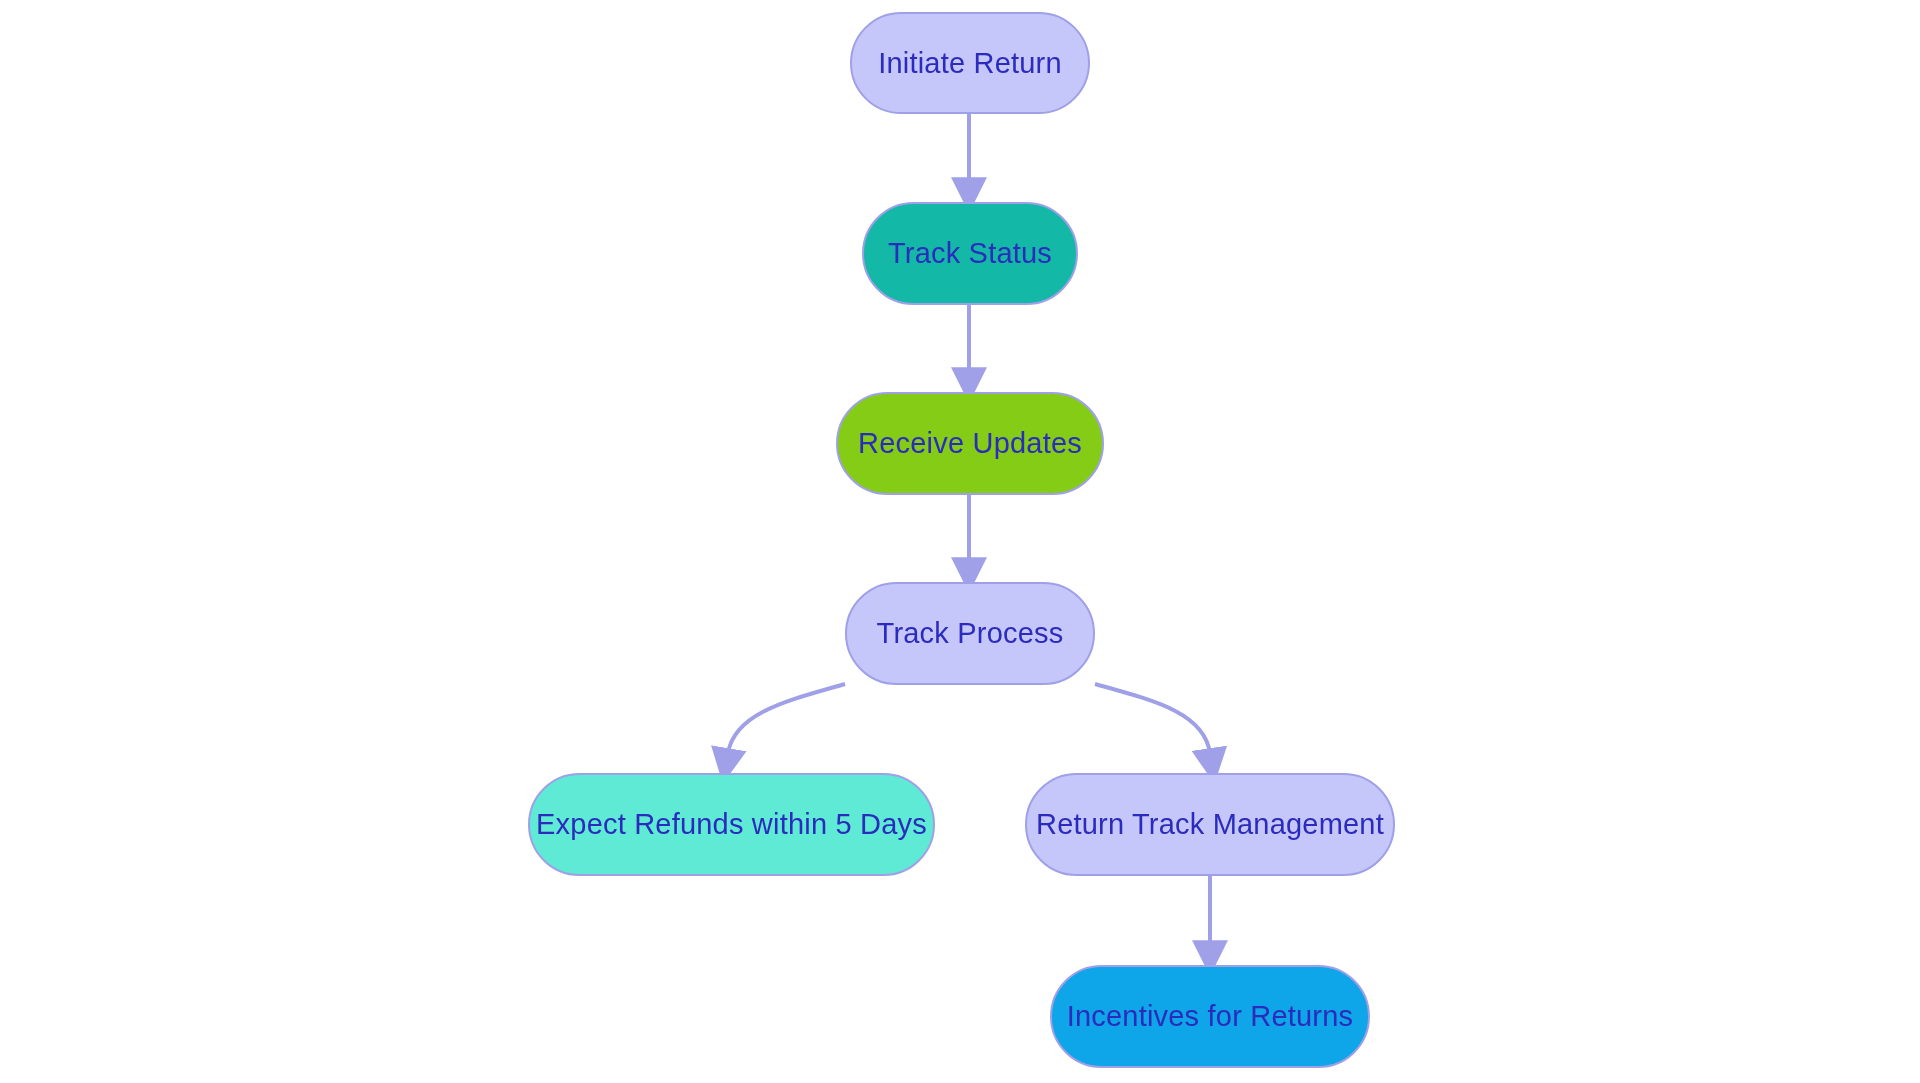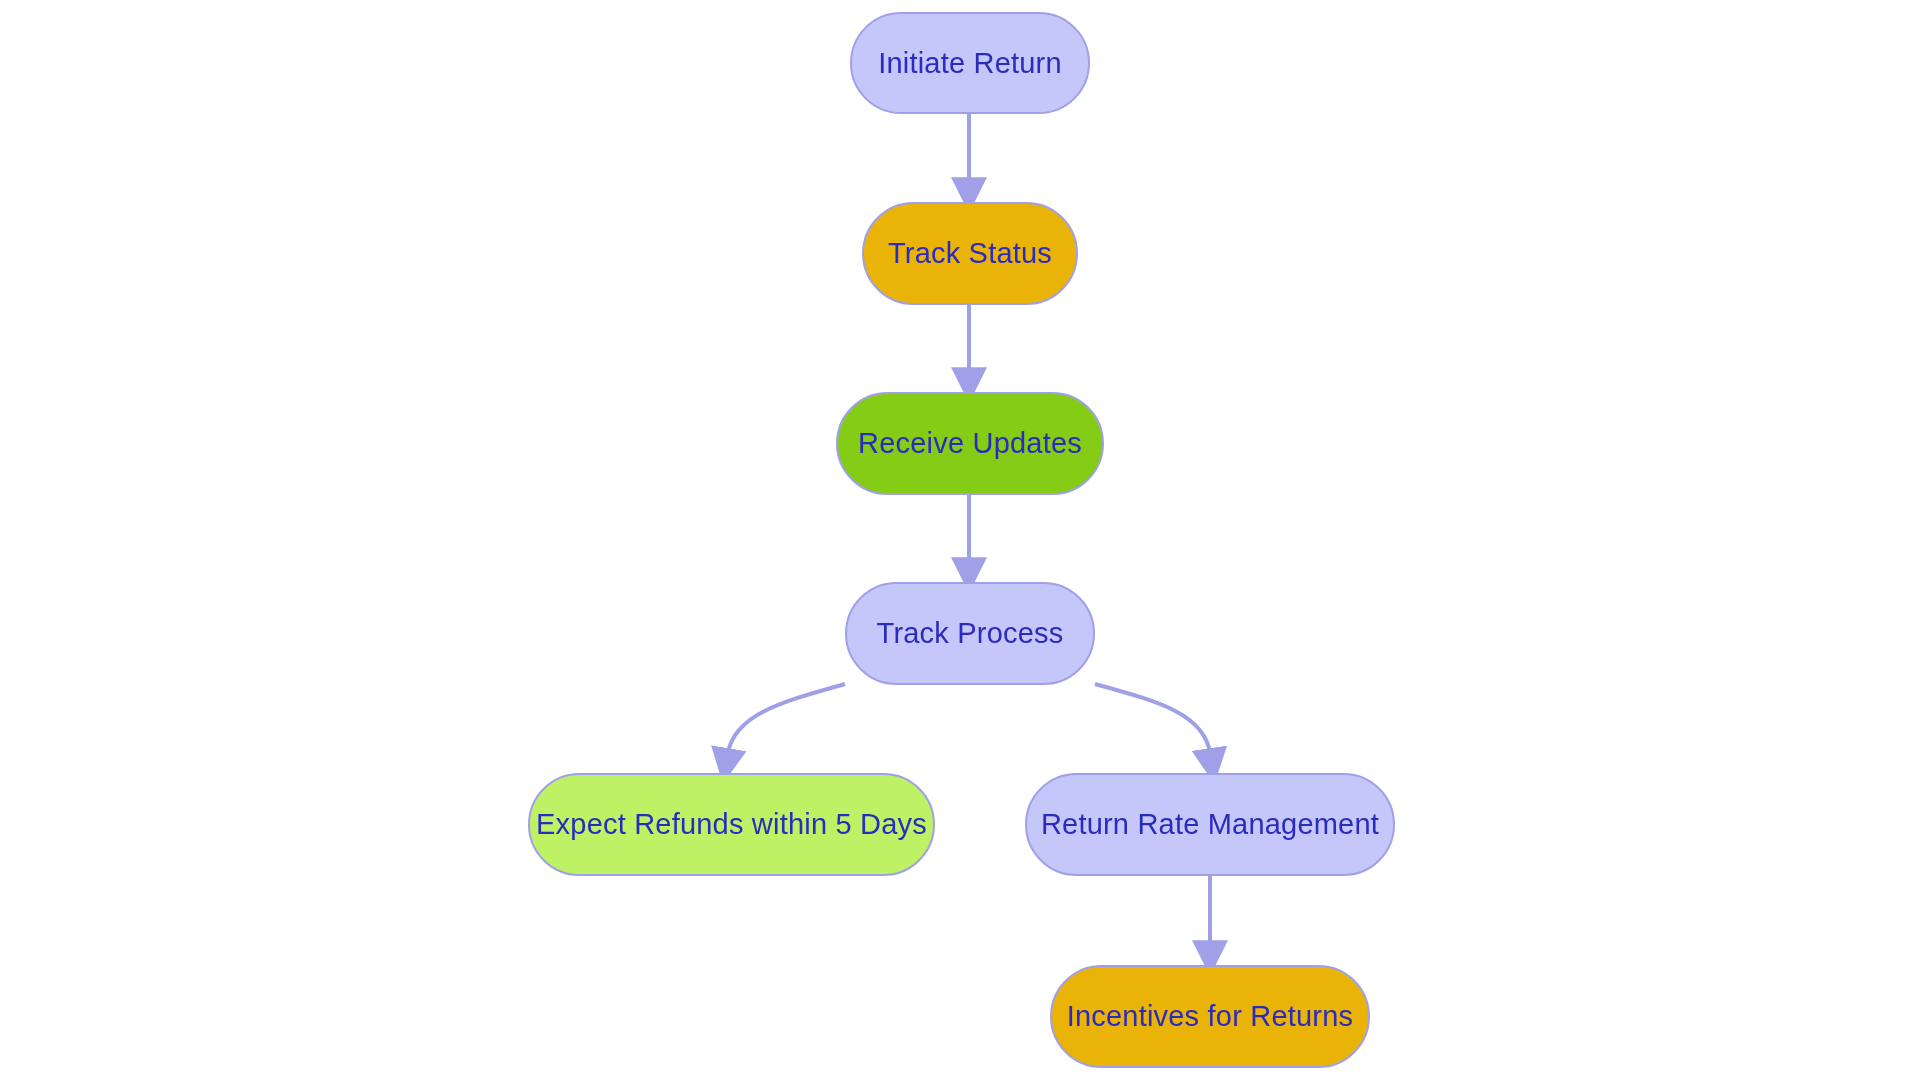--- a/index.html
+++ b/index.html
@@ -65,33 +65,33 @@
         <path d="M 845 684 C 790 700, 735 712, 728 753" fill="none" stroke="#9fa0e8" stroke-width="4" stroke-linecap="butt" marker-end="url(#arrowhead)"></path>
         <path d="M 1095 684 C 1152 700, 1204 712, 1210 753" fill="none" stroke="#9fa0e8" stroke-width="4" stroke-linecap="butt" marker-end="url(#arrowhead)"></path>
         <path d="M 1210 876 L 1210 945" fill="none" stroke="#9fa0e8" stroke-width="4" stroke-linecap="butt" marker-end="url(#arrowhead)"></path>
       </g>
   </svg>
 
   <div id="nodes-group">
       <div class="node" style="left: 850px; top: 12px; width: 240px; height: 102px; background: rgb(197, 198, 249); border-color: rgb(159, 160, 232);">
         <span class="node-label" style="color: rgb(43, 43, 189);">Initiate Return</span>
       </div>
-      <div class="node" style="left: 862px; top: 202px; width: 216px; height: 103px; background: #eab308; border-color: rgb(159, 160, 232);">
+      <div class="node" style="left: 862px; top: 202px; width: 216px; height: 103px; background: #14b8a6; border-color: rgb(159, 160, 232);">
         <span class="node-label" style="color: rgb(43, 43, 189);">Track Status</span>
       </div>
       <div class="node" style="left: 836px; top: 392px; width: 268px; height: 103px; background: #84cc16; border-color: rgb(159, 160, 232);">
         <span class="node-label" style="color: rgb(43, 43, 189);">Receive Updates</span>
       </div>
       <div class="node" style="left: 845px; top: 582px; width: 250px; height: 103px; background: rgb(197, 198, 249); border-color: rgb(159, 160, 232);">
         <span class="node-label" style="color: rgb(43, 43, 189);">Track Process</span>
       </div>
-      <div class="node" style="left: 528px; top: 773px; width: 407px; height: 103px; background: #bef264; border-color: rgb(159, 160, 232);">
+      <div class="node" style="left: 528px; top: 773px; width: 407px; height: 103px; background: #5eead4; border-color: rgb(159, 160, 232);">
         <span class="node-label" style="color: rgb(43, 43, 189);">Expect Refunds within 5 Days</span>
       </div>
       <div class="node" style="left: 1025px; top: 773px; width: 370px; height: 103px; background: rgb(197, 198, 249); border-color: rgb(159, 160, 232);">
-        <span class="node-label" style="color: rgb(43, 43, 189);">Return Rate Management</span>
+        <span class="node-label" style="color: rgb(43, 43, 189);">Return Track Management</span>
       </div>
-      <div class="node" style="left: 1050px; top: 965px; width: 320px; height: 103px; background: #eab308; border-color: rgb(159, 160, 232);">
+      <div class="node" style="left: 1050px; top: 965px; width: 320px; height: 103px; background: #0ea5e9; border-color: rgb(159, 160, 232);">
         <span class="node-label" style="color: rgb(43, 43, 189);">Incentives for Returns</span>
       </div>
     </div>
 
 </div>
 
 </body></html>

